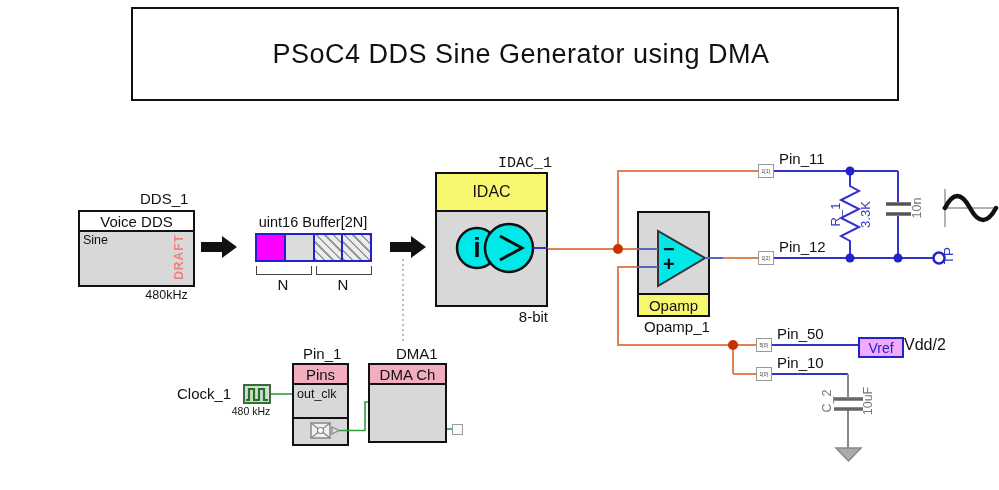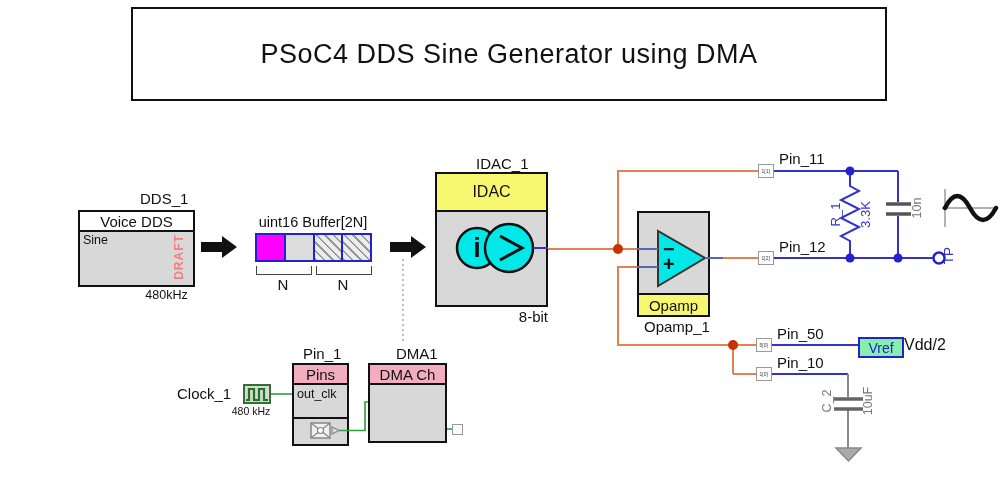--- a/index.html
+++ b/index.html
@@ -3,21 +3,21 @@
 <meta charset="utf-8">
 <style>
   html,body{margin:0;padding:0;background:#fff;}
   #canvas{
     position:relative;width:999px;height:490px;background:#ffffff;overflow:hidden;
     font-family:"Liberation Sans", sans-serif;color:#111;
   }
   .abs{position:absolute;}
   
   .title-box{left:131px;top:7px;width:752px;height:90px;border:2px solid #111;background:#fff;
-    display:flex;flex-direction:column;align-items:center;justify-content:center;gap:9px;}
+    display:flex;flex-direction:column;align-items:center;justify-content:center;gap:9px;padding-left:12px;}
   .title-main{font-size:27px;letter-spacing:.5px;}
   .title-sub{font-size:15px;}
   
   .comp-box{border:2px solid #111;background:#D8D8D8;box-sizing:border-box;}
   .comp-header{box-sizing:border-box;border-bottom:2px solid #111;display:flex;align-items:center;justify-content:center;}
   .hdr-white{background:#fff;}
   .hdr-yellow{background:#F8F870;}
   .hdr-pink{background:#F2AEBE;}
   .inst-label{font-size:15px;white-space:nowrap;}
   .small-note{font-size:12.5px;white-space:nowrap;}
@@ -32,21 +32,21 @@
   .bracket{height:8px;border-left:1.3px solid #444;border-right:1.3px solid #444;border-bottom:1.3px solid #444;}
   .n-label{font-size:15px;text-align:center;}
   
   .terminal{width:16px;height:14px;background:#fdfdfd;border:1px solid #999;box-sizing:border-box;
     display:flex;align-items:center;justify-content:center;z-index:6;}
   .terminal span{font-size:8px;color:#444;transform:scale(.62);white-space:nowrap;}
   .pin-label{font-size:15px;white-space:nowrap;}
   
   .blue-t{color:#3333CC;}
   .gray-t{color:#777;}
-  .vref-box{border:2px solid #2222CC;background:#86efac;display:flex;align-items:center;justify-content:center;
+  .vref-box{border:2px solid #2222CC;background:#f0abfc;display:flex;align-items:center;justify-content:center;
     font-size:14px;color:#2222CC;}
   svg.layer{position:absolute;left:0;top:0;z-index:5;}
   .z1{z-index:1;}
 </style>
 </head>
 <body>
 
 <div id="canvas">
 
   <div class="abs title-box z1">
@@ -68,21 +68,21 @@
     <div class="buf-cell cell-magenta"></div>
     <div class="buf-cell cell-gray"></div>
     <div class="buf-cell cell-hatch"></div>
     <div class="buf-cell cell-hatch"></div>
   </div>
   <div class="abs bracket z1" style="left:256px;top:266px;width:54px;"></div>
   <div class="abs bracket z1" style="left:316px;top:266px;width:54px;"></div>
   <div class="abs n-label z1" style="left:256px;top:276px;width:54px;">N</div>
   <div class="abs n-label z1" style="left:316px;top:276px;width:54px;">N</div>
 
-  <div class="abs inst-label z1" style="left:476px;top:155px;">IDAC_1</div>
+  <div class="abs inst-label z1" style="left:498px;top:155px;font-family:Liberation Mono, monospace;">IDAC_1</div>
   <div class="abs comp-box z1" style="left:435px;top:172px;width:113px;height:135px;">
     <div class="comp-header hdr-yellow" style="height:38px;font-size:16px;">IDAC</div>
   </div>
   <div class="abs inst-label z1" style="left:503px;top:308px;width:45px;text-align:right;">8-bit</div>
 
   <div class="abs comp-box z1" style="left:637px;top:211px;width:73px;height:106px;">
     <div style="position:absolute;left:0;right:0;bottom:0;height:20px;background:#F8F870;border-top:2px solid #111;display:flex;align-items:center;justify-content:center;font-size:15px;">Opamp</div>
   </div>
   <div class="abs z1" style="left:663px;top:238px;font-size:20px;font-weight:bold;z-index:7;">−</div>
   <div class="abs z1" style="left:663px;top:253px;font-size:20px;font-weight:bold;z-index:7;">+</div>

